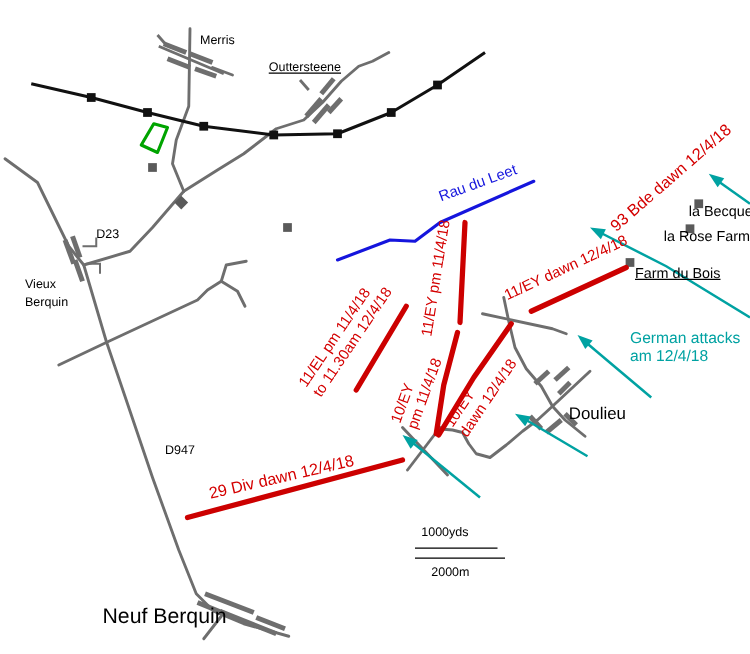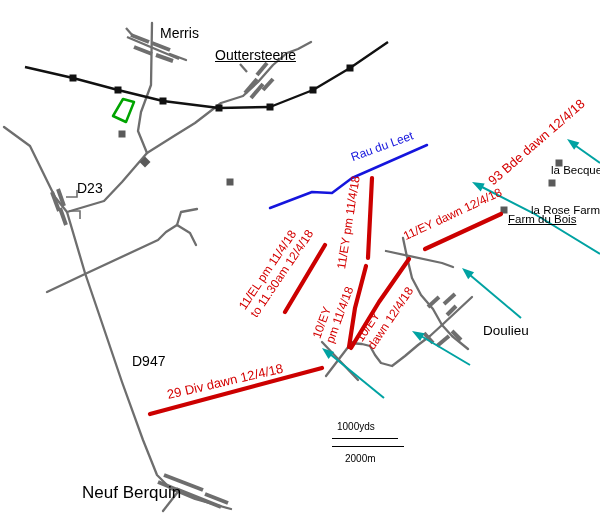--- a/index.html
+++ b/index.html
@@ -1,19 +1,19 @@
 <!DOCTYPE html>
 <html><head>
 <meta charset="utf-8">
 <style>
   html,body{margin:0;padding:0;background:#ffffff;}
   #map{position:relative;width:600px;height:523px;background:#ffffff;overflow:hidden;
        font-family:"Liberation Sans",sans-serif;}
   #map svg{position:absolute;left:0;top:0;}
-  .lbl{position:absolute;color:#000;font-size:14px;line-height:14.5px;white-space:nowrap;}
+  .lbl{position:absolute;color:#000;font-size:10px;line-height:14.5px;white-space:nowrap;}
   .sm{font-size:11.5px;line-height:13px;}
   .multi{white-space:pre-line;}
   .rot{transform-origin:0 100%;}
   .red{color:#d40000;font-size:12px;line-height:14px;}
   .red13{font-size:13px;line-height:14px;}
   .teal{color:#00a2a2;font-size:12.5px;line-height:15px;}
   .blue{color:#1515dd;font-size:12px;}
   .scaleline{position:absolute;border-top:1.6px solid #000;height:0;}
   .s125{font-size:10px;}
 </style>
@@ -135,41 +135,45 @@
       </g>
       <g>
         <path d="M 384 398 L 330 354" stroke="#00a2a2" stroke-width="2" fill="none"></path>
         <polygon fill="#00a2a2" points="322,348 334.2,352 328.5,359"></polygon>
       </g>
     </g>
   </svg>
 
   <div class="lbl" style="left:160px;top:26px;">Merris</div>
   <div class="lbl" style="left:215px;top:48px;text-decoration:underline;">Outtersteene</div>
+  <div class="lbl multi" style="left:20px;top:221px;">Vieux
+Berquin</div>
   <div class="lbl" style="left:82px;top:486px;font-size:17px;">Neuf Berquin</div>
-  <div class="lbl" style="left:455px;top:324px;font-size:13.5px;margin-left:28px;">Doulieu</div>
+  <div class="lbl" style="left:455px;top:324px;font-size:13.5px;">Doulieu</div>
   <div class="lbl sm" style="left:551px;top:164px;">la Becque</div>
-  <div class="lbl sm" style="left:531px;top:184px;margin-top:20px;">la Rose Farm</div>
+  <div class="lbl sm" style="left:531px;top:184px;">la Rose Farm</div>
   <div class="lbl sm" style="left:508px;top:213px;text-decoration:underline;">Farm du Bois</div>
 
   <div class="lbl" style="left:77px;top:181px;text-align:right;">D23</div>
   <div class="lbl" style="left:132px;top:354px;">D947</div>
 
   <div class="lbl blue rot" style="left:354px;top:150px;transform:rotate(-20deg);">Rau du Leet</div>
 
   <div class="lbl red red13 rot" style="left:169px;top:388px;transform:rotate(-13deg);">29 Div dawn 12/4/18</div>
   <div class="lbl red multi rot" style="left:259px;top:292px;transform:rotate(-56deg);">11/EL pm 11/4/18
 to 11.30am 12/4/18</div>
   <div class="lbl red rot" style="left:348px;top:256px;transform:rotate(-81deg);">11/EY pm 11/4/18</div>
   <div class="lbl red multi rot" style="left:336px;top:317px;transform:rotate(-70deg);">10/EY
 pm 11/4/18</div>
   <div class="lbl red multi rot" style="left:376px;top:324px;transform:rotate(-56deg);">10/EY
 dawn 12/4/18</div>
   <div class="lbl red rot" style="left:407px;top:229px;transform:rotate(-25deg);">11/EY dawn 12/4/18</div>
   <div class="lbl red red13 rot" style="left:495px;top:174px;transform:rotate(-41deg);">93 Bde dawn 12/4/18</div>
 
+  <div class="lbl teal multi" style="left:504px;top:263px;">German attacks
+am 12/4/18</div>
 
   <div class="lbl s125" style="left:337px;top:420px;">1000yds</div>
   <div class="scaleline" style="left:332px;top:438px;width:66px;"></div>
   <div class="scaleline" style="left:332px;top:446px;width:72px;"></div>
   <div class="lbl s125" style="left:345px;top:452px;">2000m</div>
 
 </div>
 
 </body></html>

